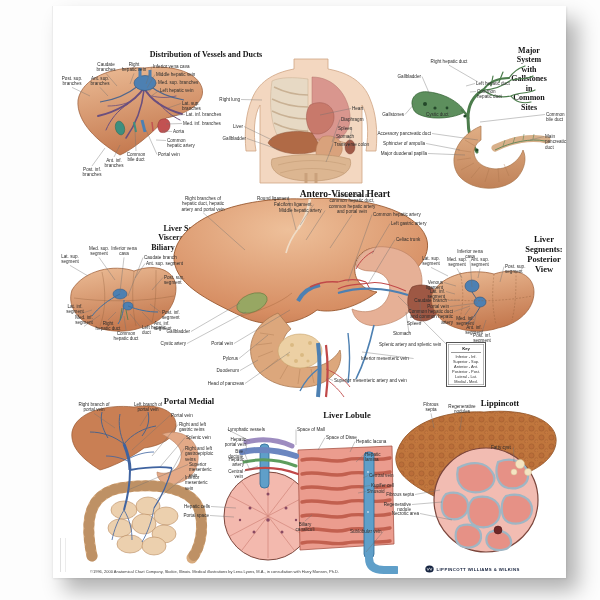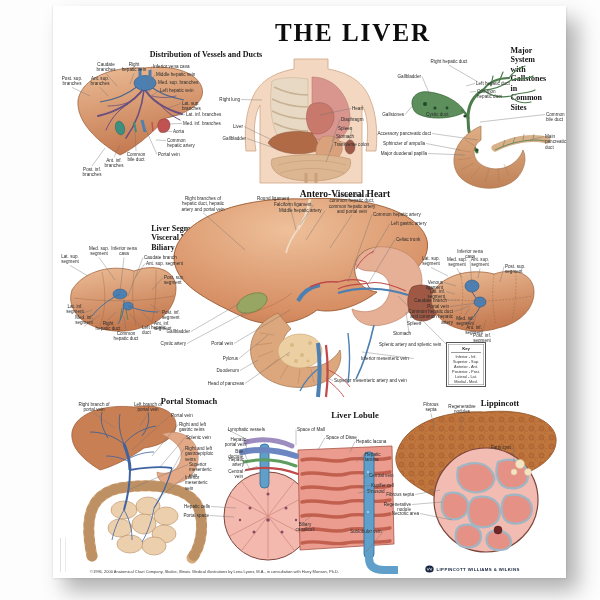--- a/index.html
+++ b/index.html
@@ -2,28 +2,28 @@
 <html><head>
 <meta charset="utf-8">
 <style>
   *{margin:0;padding:0;box-sizing:border-box}
   html,body{width:600px;height:600px;background:#fdfdfd;font-family:"Liberation Sans",sans-serif;position:relative;overflow:hidden}
   .page{position:absolute;left:52px;top:6px;width:514px;height:572px;background:#fff;
         box-shadow:12px 13px 20px rgba(0,0,0,.30),1px 1px 2px rgba(0,0,0,.08);border-left:1px solid #ececec}
   .main-title{position:absolute;left:300px;top:13px;transform:translateX(-50%);
         font-family:"Liberation Serif",serif;font-weight:bold;font-size:25px;letter-spacing:2px;color:#0d0d0d;white-space:nowrap}
   .ptitle{position:absolute;transform:translateX(-50%);font-family:"Liberation Serif",serif;font-weight:bold;
-        text-align:left;white-space:pre-line;color:#141414;line-height:1.18}
+        text-align:center;white-space:pre-line;color:#141414;line-height:1.18}
   .t-vessels{left:153px;top:44px;font-size:8px}
   .t-ducts{left:476px;top:40px;font-size:8px}
   .t-antero{left:292px;top:183px;font-size:9.5px}
   .t-segv{left:137px;top:218px;font-size:8px}
   .t-segp{left:491px;top:228px;font-size:8.5px}
   .t-portal{left:136px;top:390px;font-size:8.5px}
-  .t-lobule{left:302px;top:404px;font-size:8.5px}
+  .t-lobule{left:294px;top:404px;font-size:8.5px}
   .t-cirr{left:447px;top:392px;font-size:8.5px}
   svg.panel{position:absolute}
   #leads{position:absolute;left:0;top:0;width:600px;height:600px;pointer-events:none}
   #leads line{stroke:#6e6e6e;stroke-width:.4}
   .lgroup{position:absolute;left:0;top:0;width:0;height:0}
   .lbl{position:absolute;font-size:4.6px;line-height:1.18;color:#2c2c2c;white-space:nowrap}
   .lbl.a-r{transform:translateX(-100%);text-align:right}
   .lbl.a-c{transform:translateX(-50%);text-align:center}
   .keybox{position:absolute;left:446px;top:342px;width:40px;background:#fff;border:1px solid #555;
         box-shadow:inset 0 0 0 1px #fff,inset 0 0 0 1.6px #888;padding:2.5px 1px 2px;text-align:center}
@@ -31,30 +31,31 @@
   .keyrow{font-size:3.9px;color:#333;line-height:1.3}
   .copyright{position:absolute;left:90px;top:569px;width:330px;font-size:4px;color:#3a3a3a}
   .publisher{position:absolute;left:425px;top:565px;display:flex;align-items:center;gap:2.5px}
   .publisher span{font-size:4.3px;letter-spacing:.4px;color:#15213d;font-weight:bold;text-transform:uppercase}
   .spine{position:absolute;left:60px;top:538px;width:6px;height:34px;border-left:1px solid #c9c9c9;border-right:1px solid #dedede;opacity:.55}
 </style>
 </head>
 <body>
 
 <div class="page">
-  <h1 class="main-title">THE LIVER</h1>
 
   <h2 class="ptitle t-vessels">Distribution of Vessels and Ducts</h2>
   <h2 class="ptitle t-ducts">Major System with
 Gallstones in Common Sites</h2>
   <h2 class="ptitle t-antero">Antero-Visceral Heart</h2>
   <h2 class="ptitle t-segv">Liver Segments
 Visceral View with
 Biliary Draining Areas</h2>
-  <h2 class="ptitle t-portal">Portal Stomach</h2>
+  <h2 class="ptitle t-segp">Liver Segments:
+Posterior View</h2>
+  <h2 class="ptitle t-portal">Portal Medial</h2>
   <h2 class="ptitle t-lobule">Liver Lobule</h2>
   <h2 class="ptitle t-cirr">Lippincott</h2>
 </div>
 
 <svg class="panel" style="left:68px;top:58px" width="165" height="118" viewBox="0 0 165 118">
   <defs>
       <linearGradient id="tanA" x1="0" y1="0" x2="0.3" y2="1">
     <stop offset="0" stop-color="#ecbd97"></stop>
         <stop offset="1" stop-color="#c57a50"></stop>
       </linearGradient>

